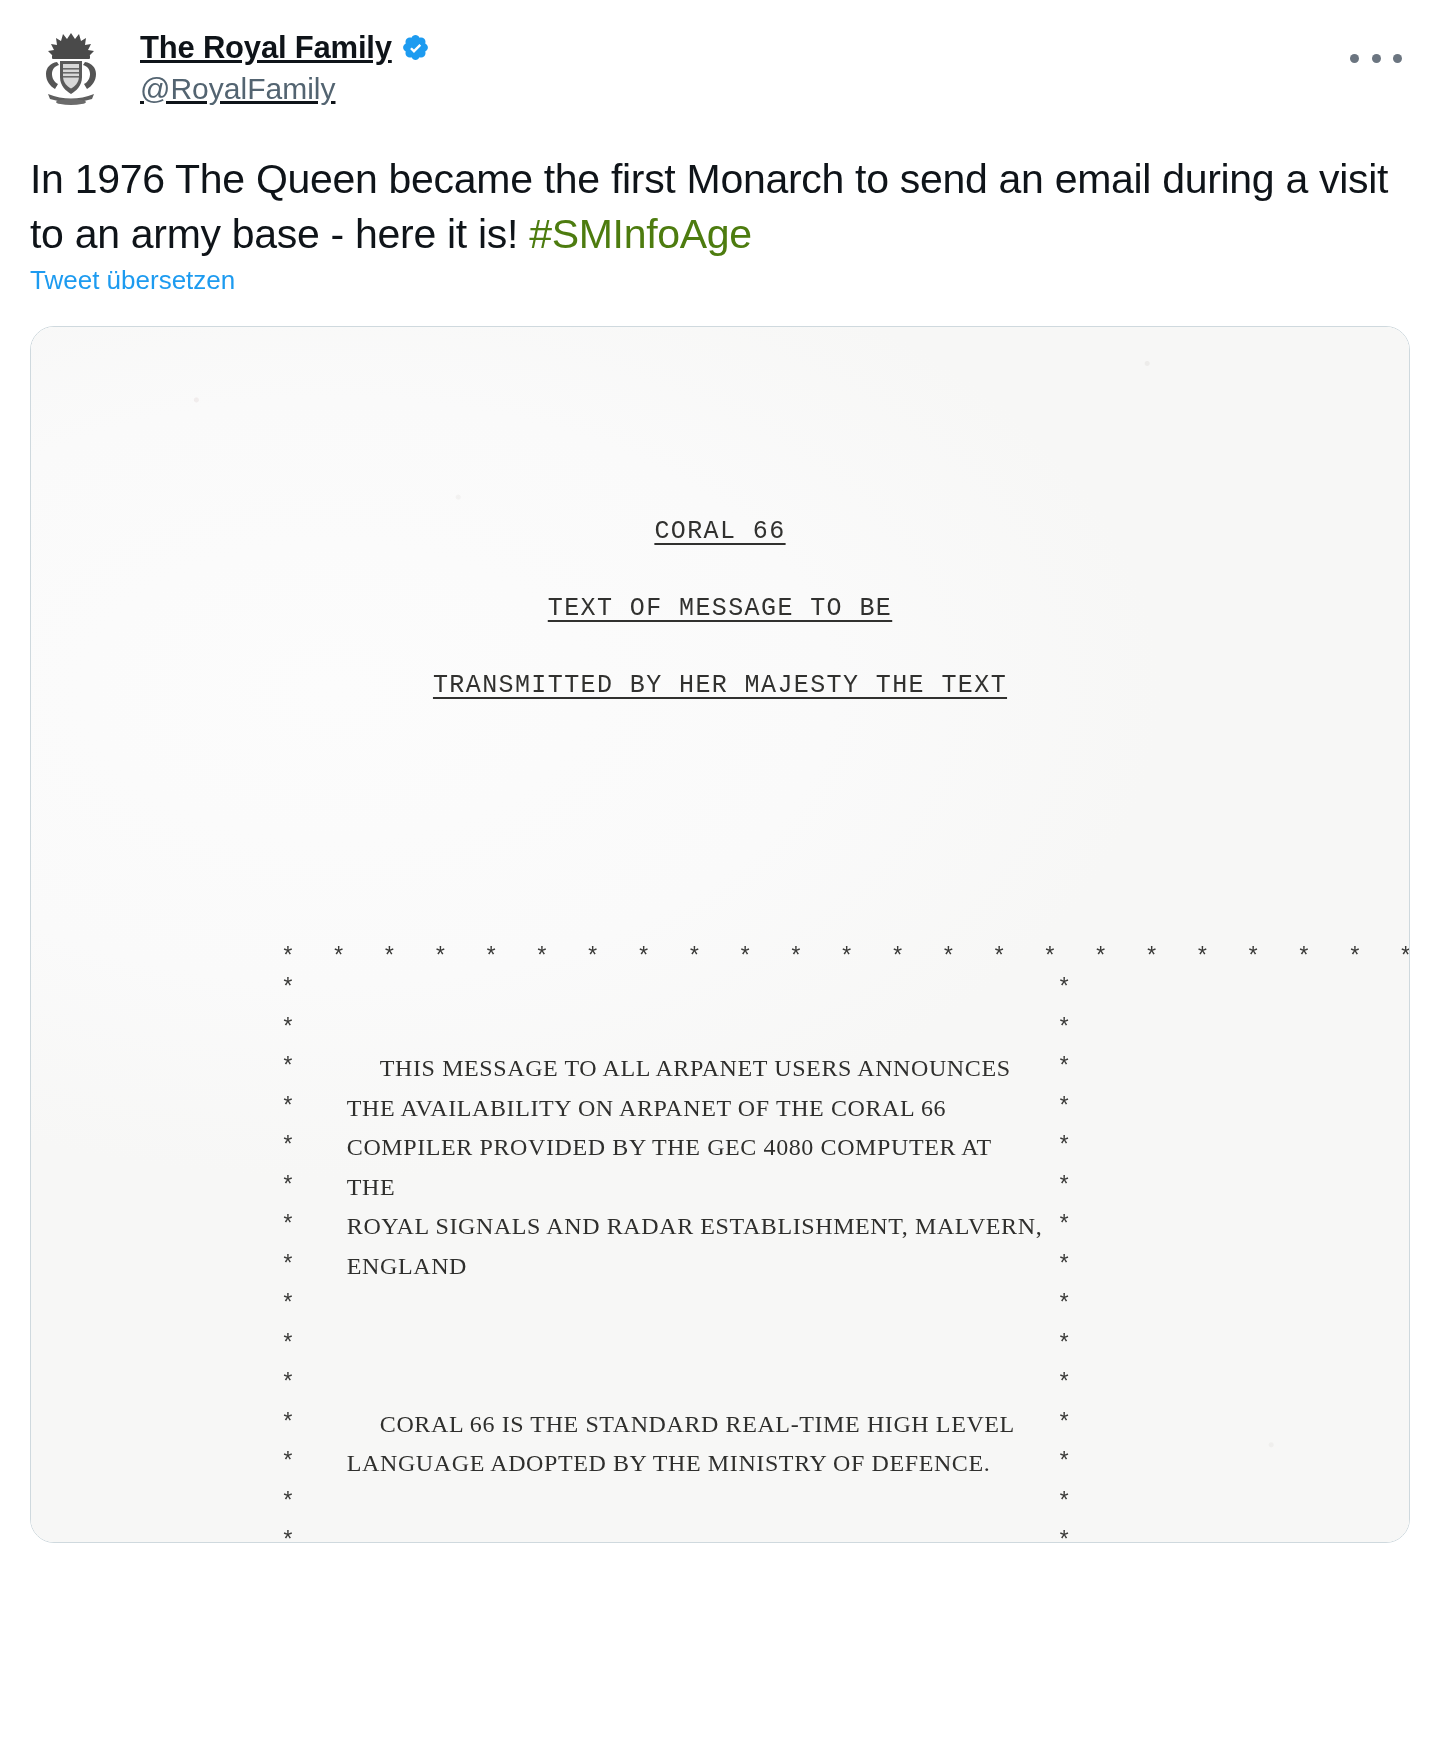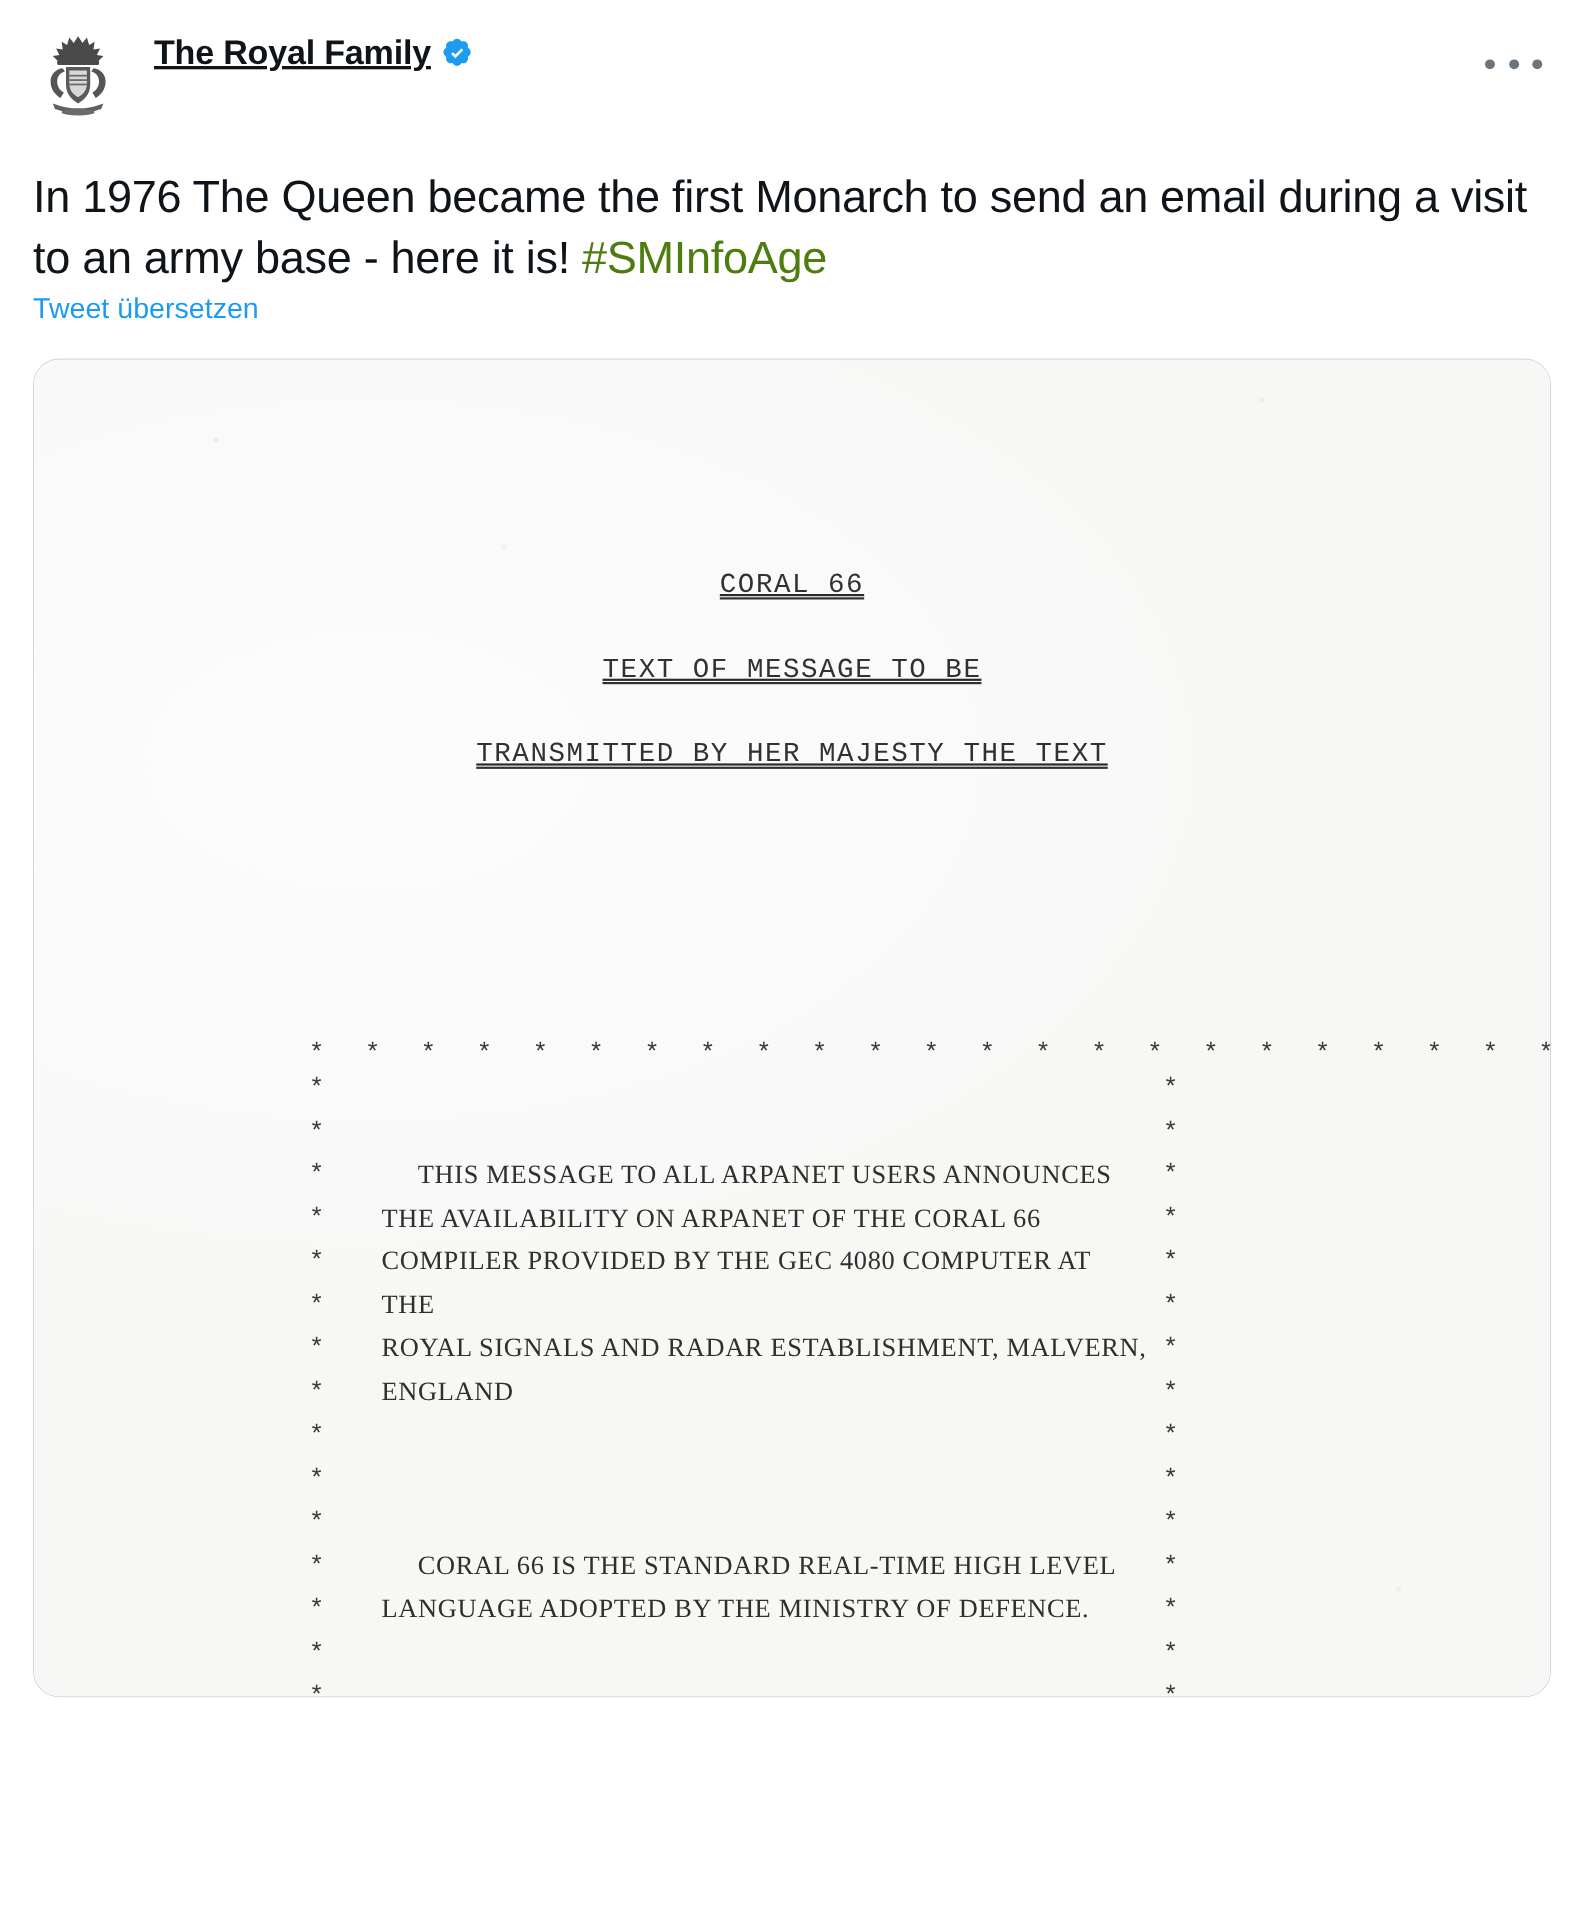--- a/index.html
+++ b/index.html
@@ -150,21 +150,20 @@
     font-family: "Liberation Mono", "DejaVu Sans Mono", monospace;
     color: #2b2b2b;
   }
 
   .doc-titles {
     position: absolute;
     top: 190px;
     left: 0;
     right: 0;
     text-align: center;
-    text-decoration: underline;
   }
   .doc-title {
     font-size: 25px;
     letter-spacing: 1.4px;
     text-decoration: underline;
     text-underline-offset: 5px;
     margin-bottom: 48px;
     color: #31312f;
   }
   .doc-title:last-child { margin-bottom: 0; }
@@ -239,20 +238,21 @@
     <div class="identity">
       <div class="name-row">
         <span class="display-name">The Royal Family</span>
         <span class="verified">
           <svg viewBox="0 0 24 24" width="29" height="29" aria-hidden="true">
             <path fill="#1d9bf0" d="M22.25 12c0-1.43-.88-2.67-2.19-3.34.46-1.39.2-2.9-.81-3.91s-2.52-1.27-3.91-.81C14.67 2.63 13.43 1.75 12 1.75s-2.67.88-3.34 2.19c-1.39-.46-2.9-.2-3.91.81s-1.27 2.52-.81 3.91C2.63 9.33 1.75 10.57 1.75 12s.88 2.67 2.19 3.34c-.46 1.39-.2 2.9.81 3.91s2.52 1.27 3.91.81c.67 1.31 1.91 2.19 3.34 2.19s2.67-.88 3.34-2.19c1.39.46 2.9.2 3.91-.81s1.27-2.52.81-3.91c1.31-.67 2.19-1.91 2.19-3.34z"></path>
             <path fill="#fff" d="M10.72 16.53l-3.2-3.2 1.41-1.41 1.79 1.79 4.55-4.55 1.41 1.41-5.96 5.96z"></path>
           </svg>
         </span>
       </div>
+      <div class="handle">@RoyalFamily</div>
     </div>
 
     <div class="more-btn">
       <span></span>
         <span></span>
         <span></span>
     </div>
   </div>
 
   <div class="tweet-text">

